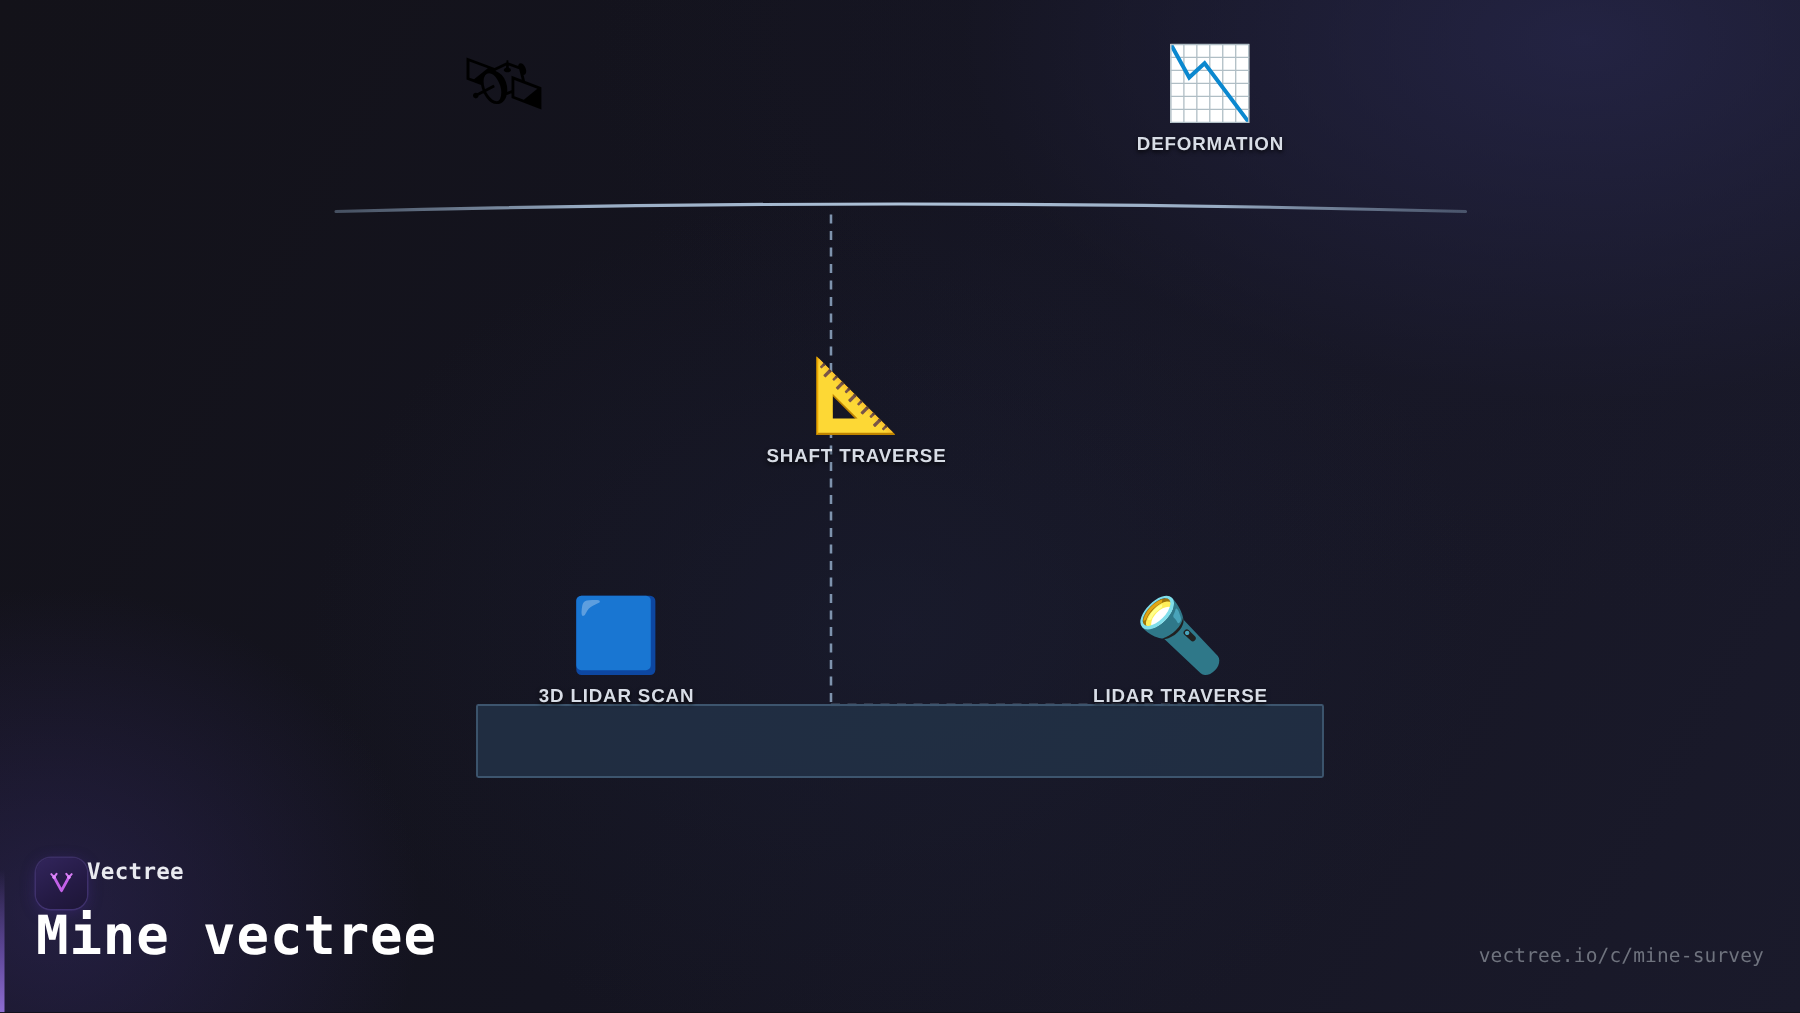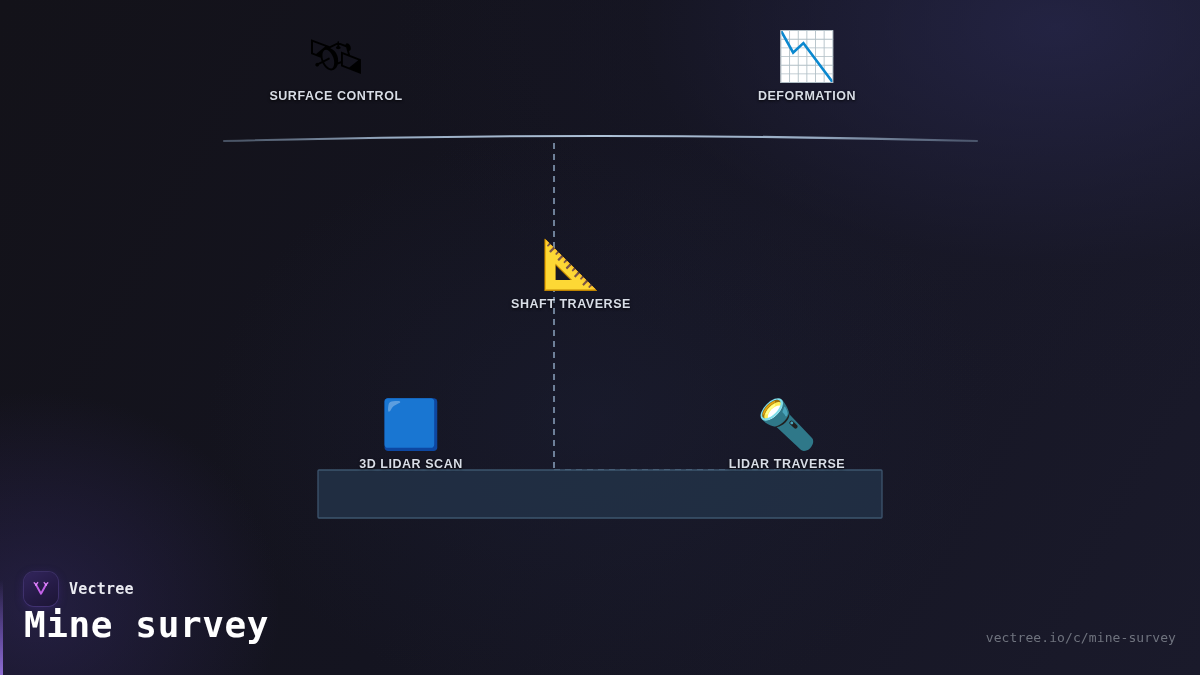--- a/index.html
+++ b/index.html
@@ -67,21 +67,21 @@
   #node-tunnel-traverse .glyph { font-size:48px; }
   #node-lidar-scan .glyph { font-size:48px; }
 
   
   #footer {
     position:absolute; left:0; bottom:0;
     width:1200px; height:115px;
   }
   #brand {
     position:absolute; left:24px; top:12px;
-    display:flex; align-items:center; gap:11px;
+    display:flex; 
   }
   #brand-logo {
     width:34px; height:34px;
     border-radius:10px;
     background:linear-gradient(150deg,#32255c 0%, #241a44 60%, #1d1636 100%);
     box-shadow:0 0 0 1px rgba(140,110,220,0.22), 0 2px 10px rgba(80,50,160,0.35);
     display:flex; align-items:center; justify-content:center;
   }
   #brand-name {
     font-family:"DejaVu Sans Mono", monospace;
@@ -134,21 +134,20 @@
 
       <line x1="554" y1="143" x2="554" y2="470" stroke="#7e93ad" stroke-width="1.7" stroke-dasharray="6 5"></line>
 
       <line x1="554" y1="470" x2="790" y2="470" stroke="#7e93ad" stroke-width="1.7" stroke-dasharray="6 5"></line>
 
       <rect x="318" y="470" width="564" height="48" rx="1" fill="#223044" fill-opacity="0.92" stroke="#3d556e" stroke-width="1.3"></rect>
     </svg>
 
     <div class="node" id="node-surface-control">
       <span class="glyph">🛰</span>
-      <span class="label">SURFACE CONTROL</span>
     </div>
 
     <div class="node" id="node-deformation">
       <span class="glyph">📉</span>
       <span class="label">DEFORMATION</span>
     </div>
 
     <div class="node" id="node-shaft-transfer">
       <span class="glyph">📐</span>
       <span class="label">SHAFT TRAVERSE</span>
@@ -176,18 +175,18 @@
           <path d="M6.6 7.4 L12 17.2 L17.4 7.4" fill="none" stroke="#c361e8" stroke-width="2.1" stroke-linecap="round" stroke-linejoin="round"></path>
           <path d="M6.6 7.4 L4.6 5.2 M6.6 7.4 L8.4 5.0" fill="none" stroke="#d47bf2" stroke-width="1.5" stroke-linecap="round"></path>
           <path d="M17.4 7.4 L15.5 5.0 M17.4 7.4 L19.4 5.2" fill="none" stroke="#d47bf2" stroke-width="1.5" stroke-linecap="round"></path>
           <circle cx="6.6" cy="7.4" r="1.25" fill="#e08bff"></circle>
           <circle cx="17.4" cy="7.4" r="1.25" fill="#e08bff"></circle>
         </svg>
       </div>
       <span id="brand-name">Vectree</span>
     </div>
 
-    <div id="page-title">Mine survey</div>
+    <div id="page-title">Mine vectree</div>
 
     <div id="footer-url">vectree.io/c/mine-survey</div>
   </div>
 
 </div>
 
 </body></html>

